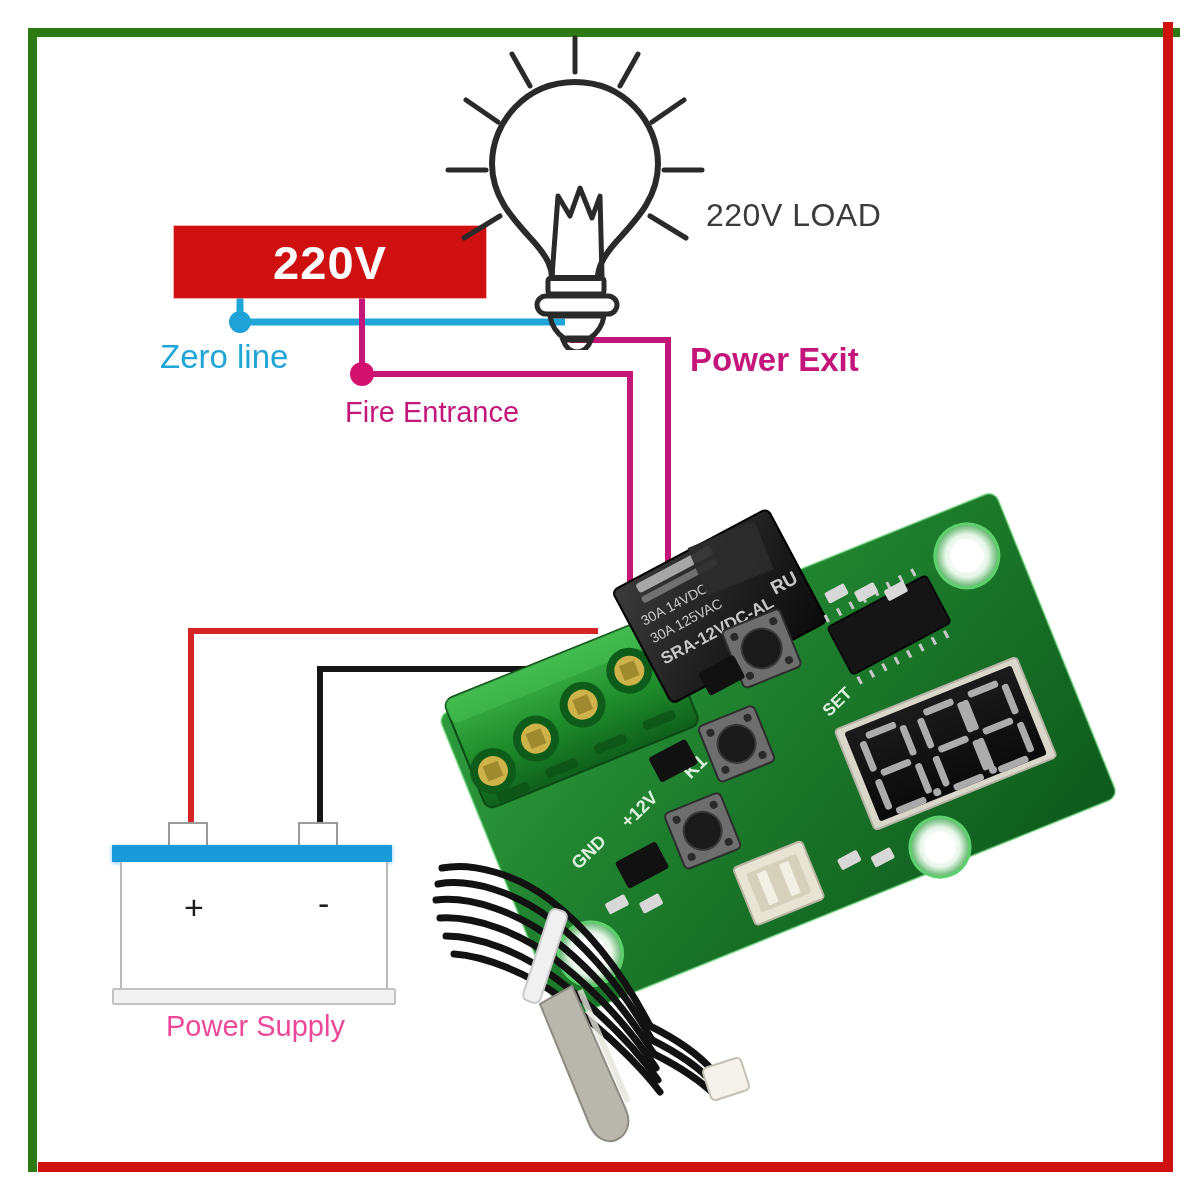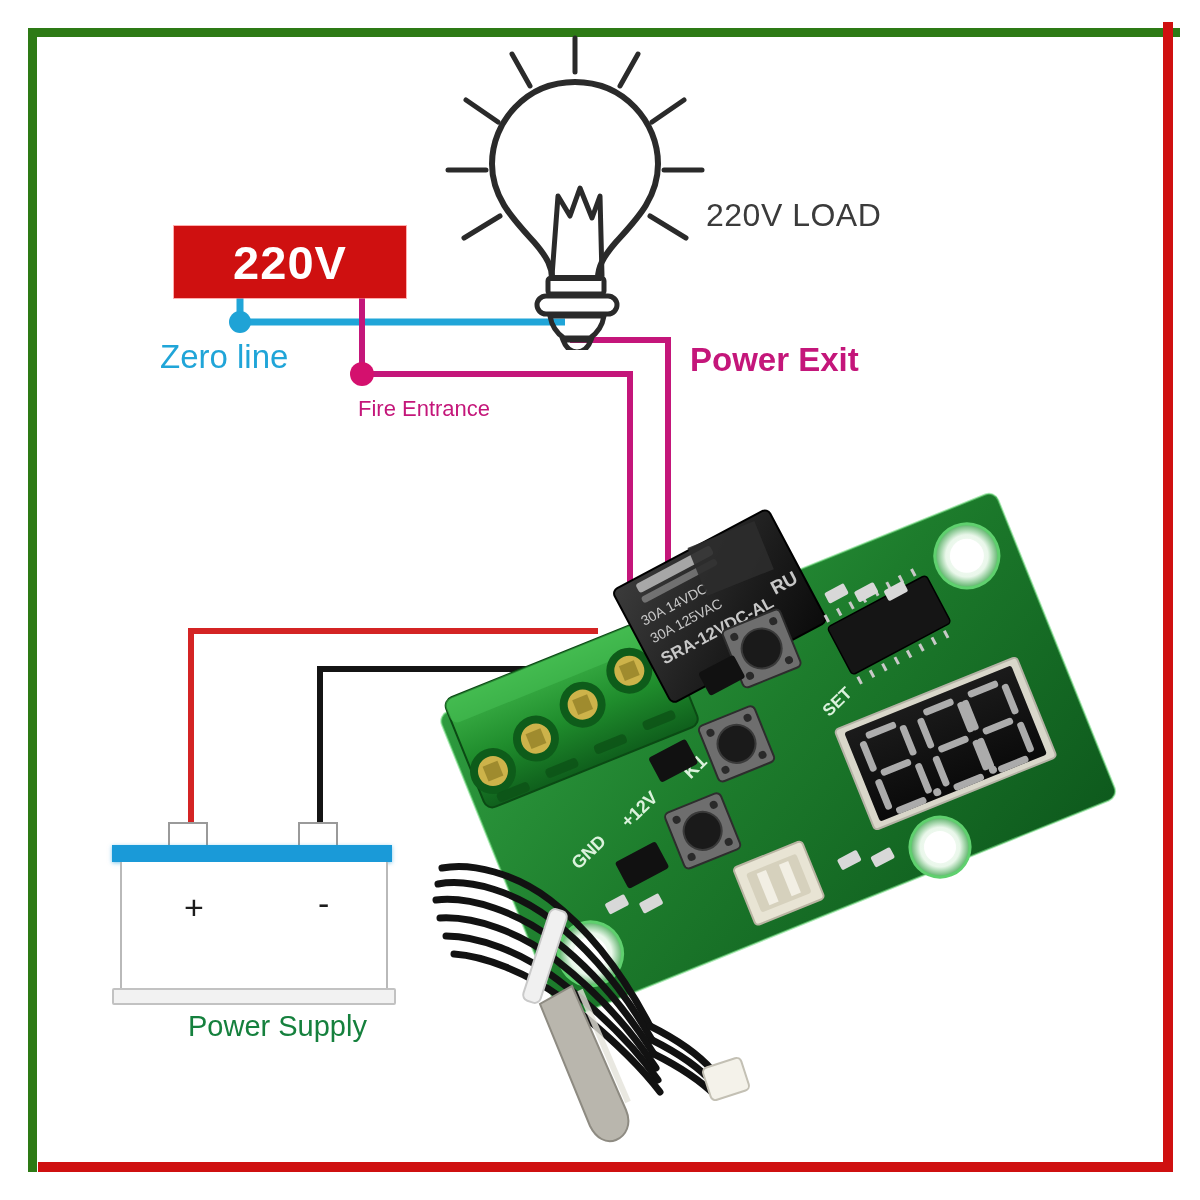--- a/index.html
+++ b/index.html
@@ -23,33 +23,33 @@
     --bulb:#2a2a2a;
     --pcbdark:#0d5a22;
     --pcb:#1b7a33;
     --pcblight:#3aa24c;
   }
 
   
   #wires{position:absolute;left:0;top:0;width:1200px;height:1200px;}
 
   
-  #v220-box{position:absolute;left:174px;top:226px;width:232px;height:72px;
+  #v220-box{position:absolute;left:174px;top:226px;width:312px;height:72px;
     background:var(--red);display:flex;align-items:center;justify-content:center;
     box-shadow:0 0 0 1px rgba(255,120,120,.6);}
   #v220-box span{color:#fff;font-size:47px;font-weight:700;letter-spacing:1px;
     font-family:"Liberation Sans",sans-serif;}
 
   
   .lbl{position:absolute;white-space:nowrap;font-weight:400;}
   #lbl-zero{left:160px;top:338px;font-size:33px;color:var(--blue);}
-  #lbl-entrance{left:345px;top:396px;font-size:22px;color:var(--magenta);margin-left:13px;}
+  #lbl-entrance{left:345px;top:396px;font-size:29px;color:var(--magenta);}
   #lbl-exit{left:690px;top:341px;font-size:33px;color:var(--magenta);font-weight:700;}
   #lbl-load{left:706px;top:197px;font-size:32px;color:#3b3b3b;letter-spacing:.5px;}
-  #lbl-ps{left:188px;top:1010px;font-size:29px;color:#15803d;}
+  #lbl-ps{left:166px;top:1010px;font-size:29px;color:#ec4899;}
 
   
   #ps-wrap{position:absolute;left:112px;top:840px;width:280px;height:170px;}
   #ps-top{position:absolute;left:0;top:5px;width:280px;height:17px;background:#1a9ad8;
     box-shadow:0 1px 4px rgba(26,154,216,.55);}
   #ps-body{position:absolute;left:8px;top:22px;width:264px;height:128px;
     background:#fff;border-left:2px solid #b9b9b9;border-right:2px solid #b9b9b9;}
   #ps-base{position:absolute;left:0px;top:148px;width:280px;height:13px;
     background:#f2f2f2;border:2px solid #c2c2c2;border-radius:2px;}
   #ps-plus{position:absolute;left:62px;top:26px;font-size:34px;color:#1d1d1d;}

